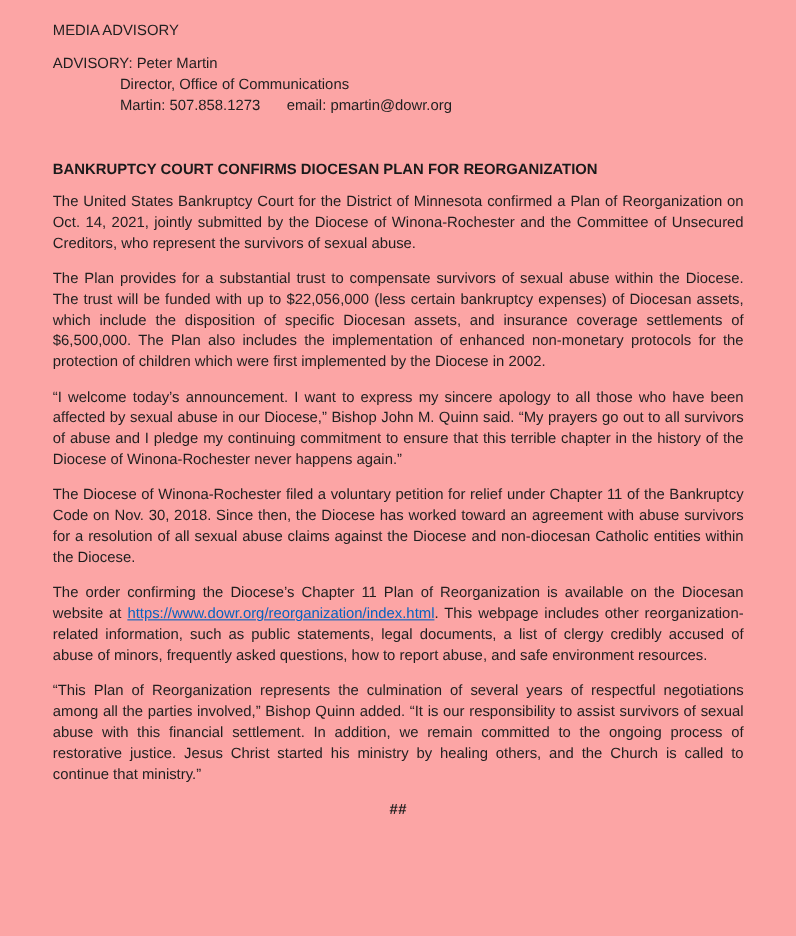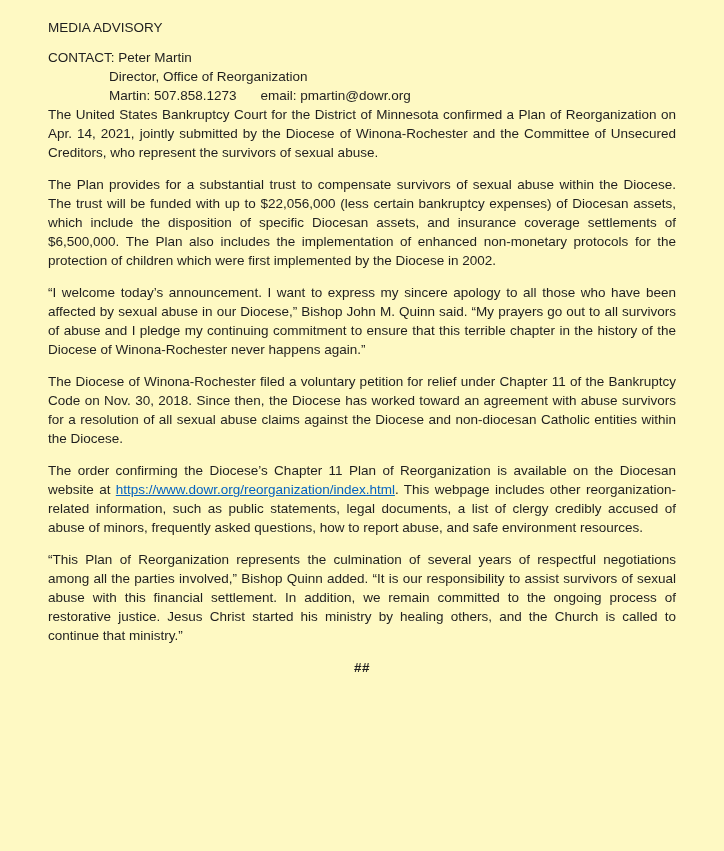--- a/index.html
+++ b/index.html
@@ -6,21 +6,21 @@
     margin: 0;
     padding: 0;
     background: #ffffff;
   }
   .page {
     position: relative;
     width: 724px;
     height: 851px;
     box-sizing: border-box;
     padding: 18px 48px 0 48px;
-    background: #fef9c3;
+    background: #fca5a5;
     font-family: "Liberation Sans", "DejaVu Sans", sans-serif;
     font-size: 13.5px;
     line-height: 19px;
     color: #1f1f1f;
     overflow: hidden;
   }
   .advisory {
     margin: 0 0 11px 0;
   }
   .date {
@@ -60,29 +60,30 @@
 </style>
 </head>
 <body>
 
 <div class="page">
 
   <p class="advisory">MEDIA ADVISORY</p>
 
 
   <div class="contact">
-    <div>CONTACT: Peter Martin</div>
-    <div class="indent">Director, Office of Reorganization</div>
+    <div>ADVISORY: Peter Martin</div>
+    <div class="indent">Director, Office of Communications</div>
     <div class="indent">
       <span>Martin: 507.858.1273</span><span class="email-gap">email: pmartin@dowr.org</span>
     </div>
   </div>
 
+  <h1 class="headline">BANKRUPTCY COURT CONFIRMS DIOCESAN PLAN FOR REORGANIZATION</h1>
 
-  <p class="para">The United States Bankruptcy Court for the District of Minnesota confirmed a Plan of Reorganization on Apr. 14, 2021, jointly submitted by the Diocese of Winona-Rochester and the Committee of Unsecured Creditors, who represent the survivors of sexual abuse.</p>
+  <p class="para">The United States Bankruptcy Court for the District of Minnesota confirmed a Plan of Reorganization on Oct. 14, 2021, jointly submitted by the Diocese of Winona-Rochester and the Committee of Unsecured Creditors, who represent the survivors of sexual abuse.</p>
 
   <p class="para">The Plan provides for a substantial trust to compensate survivors of sexual abuse within the Diocese. The trust will be funded with up to $22,056,000 (less certain bankruptcy expenses) of Diocesan assets, which include the disposition of specific Diocesan assets, and insurance coverage settlements of $6,500,000. The Plan also includes the implementation of enhanced non-monetary protocols for the protection of children which were first implemented by the Diocese in 2002.</p>
 
   <p class="para">“I welcome today’s announcement. I want to express my sincere apology to all those who have been affected by sexual abuse in our Diocese,” Bishop John M. Quinn said. “My prayers go out to all survivors of abuse and I pledge my continuing commitment to ensure that this terrible chapter in the history of the Diocese of Winona-Rochester never happens again.”</p>
 
   <p class="para">The Diocese of Winona-Rochester filed a voluntary petition for relief under Chapter 11 of the Bankruptcy Code on Nov. 30, 2018. Since then, the Diocese has worked toward an agreement with abuse survivors for a resolution of all sexual abuse claims against the Diocese and non-diocesan Catholic entities within the Diocese.</p>
 
   <p class="para">
     <span>The order confirming the Diocese’s Chapter 11 Plan of Reorganization is available on the Diocesan website at </span><a class="link" href="#">https://www.dowr.org/reorganization/index.html</a><span>. This webpage includes other reorganization-related information, such as public statements, legal documents, a list of clergy credibly accused of abuse of minors, frequently asked questions, how to report abuse, and safe environment resources.</span>
   </p>

